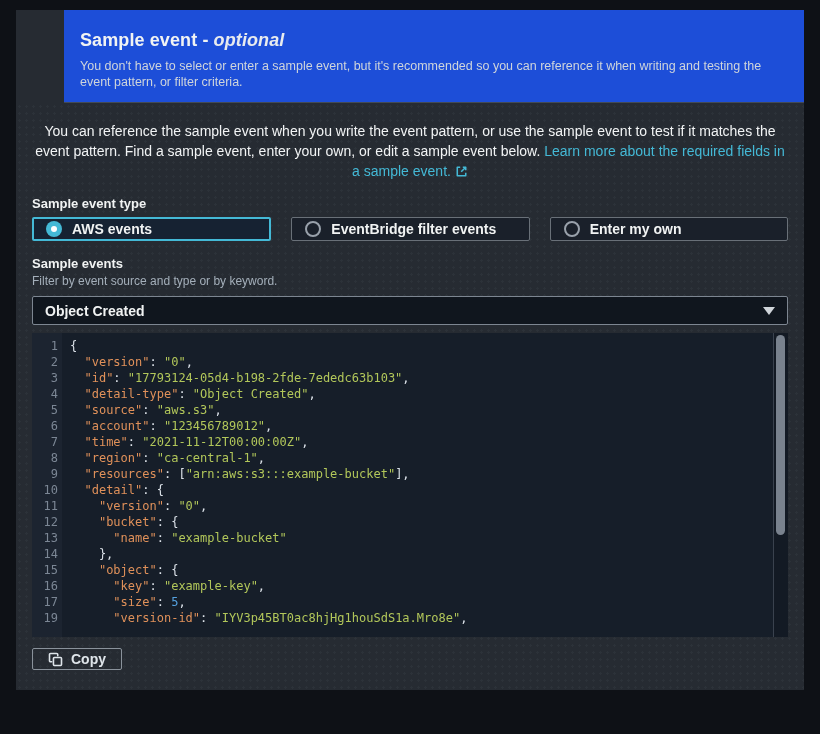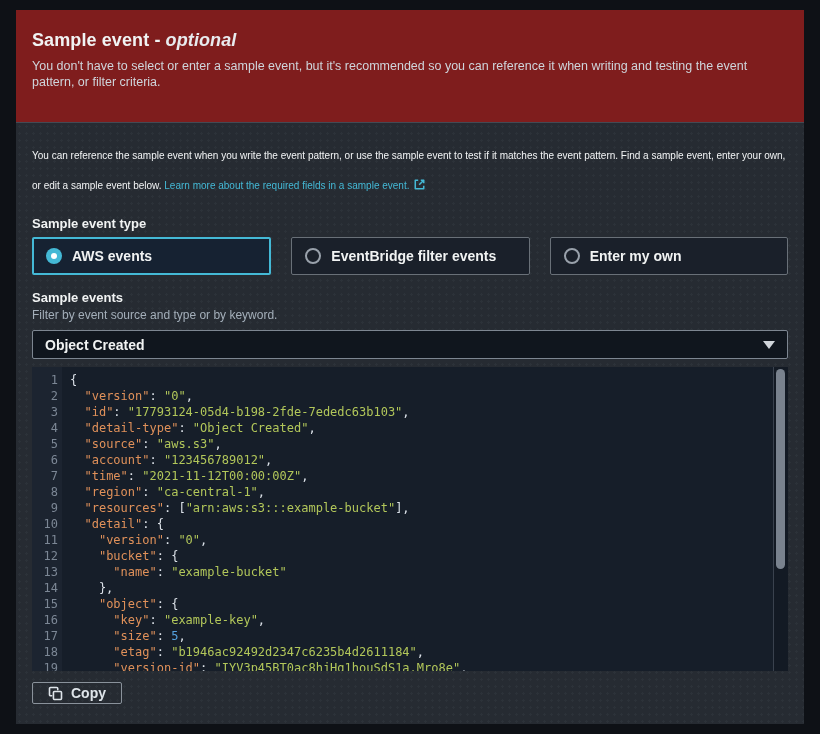--- a/index.html
+++ b/index.html
@@ -3,37 +3,37 @@
 <meta charset="utf-8">
 <style>
   * { margin:0; padding:0; box-sizing:border-box; }
   html,body { background:#0e1116; }
   body { font-family:"Liberation Sans","DejaVu Sans",sans-serif; }
   .canvas { position:relative; width:820px; height:734px; background:#0e1116; overflow:hidden; }
   .card { position:absolute; left:16px; top:10px; width:788px; background:#262b32; }
   .dots { background-image:radial-gradient(rgba(130,140,152,0.07) 1px, transparent 1.1px); background-size:7px 7px; }
 
   
-  .card-header { background:#7f1d1d; padding:20px 16px 32px 16px; border-bottom:1px solid #434a54; }
+  .card-header { background:#1d4ed8; padding:20px 16px 12px 16px; border-bottom:1px solid #434a54;margin-left:48px; }
   .panel-title { font-size:18px; font-weight:700; color:#f1f3f3; letter-spacing:.1px; }
   .panel-title .opt { font-style:italic; font-weight:700; color:#e8ebee; }
   .panel-desc { margin-top:7px; font-size:12.5px; line-height:16px; color:#cfd5db; max-width:760px; }
 
   
   .card-body { padding:18px 16px 19px 16px; }
-  .intro { font-size:10px; line-height:30px; color:#f2f4f5; }
+  .intro { font-size:14px; line-height:20px; color:#f2f4f5;text-align:center; }
   .intro a { color:#44b9d6; text-decoration:none; }
   .ext-icon { display:inline-block; vertical-align:-2px; margin-left:4px; color:#44b9d6; }
 
   .field-label { margin-top:13px; font-size:13px; font-weight:700; color:#f1f3f3; }
   .field-hint { margin-top:2px; font-size:12px; line-height:16px; color:#a4afba; }
 
   
   .tiles { display:flex; gap:20px; margin-top:6px; }
-  .tile { flex:1 1 0; height:38px; display:flex; align-items:center; padding-left:13px;
+  .tile { flex:1 1 0; height:24px; display:flex; align-items:center; padding-left:13px;
           background:#1a202a; border:1px solid #697078; border-radius:2px; cursor:pointer; }
   .tile.selected { background:#162232; border:2px solid #44b9d6; padding-left:12px; }
   .radio { width:16px; height:16px; border-radius:50%; border:2px solid #99a1ab; flex:none;
            display:flex; align-items:center; justify-content:center; background:transparent; }
   .tile.selected .radio { border:none; background:#44b9d6; }
   .radio .dot { display:none; width:6px; height:6px; border-radius:50%; background:#ffffff; }
   .tile.selected .radio .dot { display:block; }
   .tile-label { margin-left:10px; font-size:14px; font-weight:600; color:#f1f3f3; }
 
   
@@ -131,21 +131,20 @@
             <div class="code-line"><span class="ln">8</span><span class="ct">  <span class="tok-key">"region"</span>: <span class="tok-str">"ca-central-1"</span>,</span></div>
             <div class="code-line"><span class="ln">9</span><span class="ct">  <span class="tok-key">"resources"</span>: [<span class="tok-str">"arn:aws:s3:::example-bucket"</span>],</span></div>
             <div class="code-line"><span class="ln">10</span><span class="ct">  <span class="tok-key">"detail"</span>: {</span></div>
             <div class="code-line"><span class="ln">11</span><span class="ct">    <span class="tok-key">"version"</span>: <span class="tok-str">"0"</span>,</span></div>
             <div class="code-line"><span class="ln">12</span><span class="ct">    <span class="tok-key">"bucket"</span>: {</span></div>
             <div class="code-line"><span class="ln">13</span><span class="ct">      <span class="tok-key">"name"</span>: <span class="tok-str">"example-bucket"</span></span></div>
             <div class="code-line"><span class="ln">14</span><span class="ct">    },</span></div>
             <div class="code-line"><span class="ln">15</span><span class="ct">    <span class="tok-key">"object"</span>: {</span></div>
             <div class="code-line"><span class="ln">16</span><span class="ct">      <span class="tok-key">"key"</span>: <span class="tok-str">"example-key"</span>,</span></div>
             <div class="code-line"><span class="ln">17</span><span class="ct">      <span class="tok-key">"size"</span>: <span class="tok-num">5</span>,</span></div>
-            <div class="code-line"><span class="ln">18</span><span class="ct">      <span class="tok-key">"etag"</span>: <span class="tok-str">"b1946ac92492d2347c6235b4d2611184"</span>,</span></div>
             <div class="code-line"><span class="ln">19</span><span class="ct">      <span class="tok-key">"version-id"</span>: <span class="tok-str">"IYV3p45BT0ac8hjHg1houSdS1a.Mro8e"</span>,</span></div>
           </div>
         <div class="sb-track">
           <div class="sb-thumb"></div>
         </div>
       </div>
 
       <button class="copy-btn">
         <span>
             <svg width="15" height="15" viewBox="0 0 16 16">

